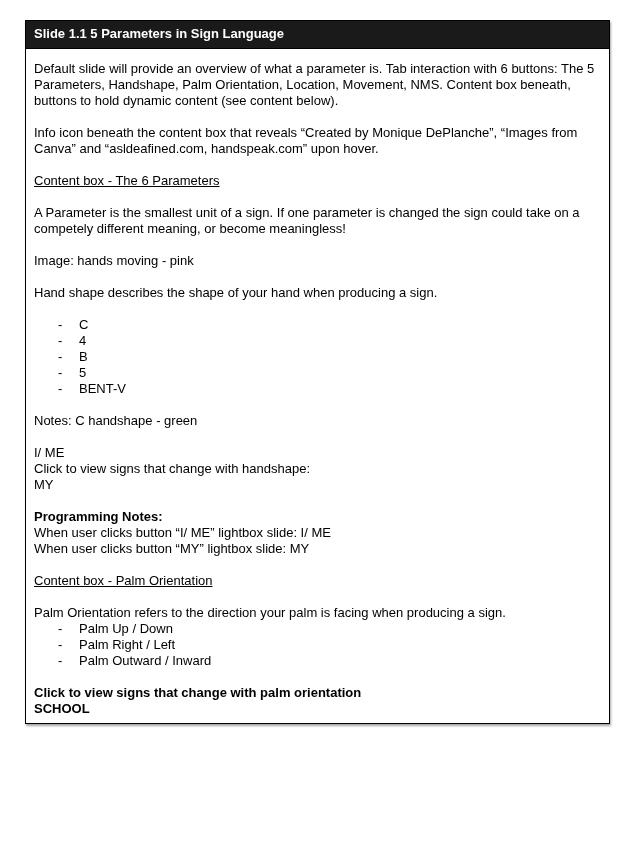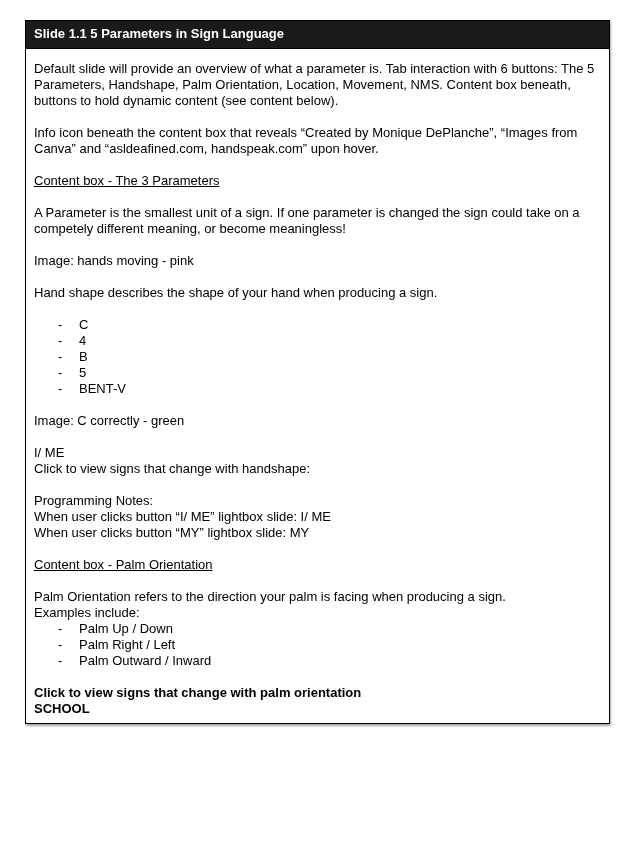--- a/index.html
+++ b/index.html
@@ -32,21 +32,21 @@
     padding: 8px 8px 6px 8px;
     font-size: 13px;
     line-height: 16px;
   }
   .doc-body p, .doc-body .block {
     margin: 4px 0 16px 0;
   }
   .doc-body .block div { margin: 0; }
   .heading { text-decoration: underline; }
   .italic { }
-  .bold { font-weight: normal; }
+  .bold { font-weight: bold; }
   .list { margin: 0 0 16px 0; }
   .no-gap { margin-bottom: 0 !important; }
   .li { display: flex; }
   .li .dash {
     display: inline-block;
     margin-left: 24px;
     width: 21px;
     flex: 0 0 21px;
   }
   .last-block { margin-bottom: 0 !important; font-weight: bold; }
@@ -57,21 +57,21 @@
 <div class="doc-table">
   <div class="title-bar">
     <span>Slide 1.1 5 Parameters in Sign Language</span>
   </div>
   <div class="doc-body">
 
     <p>Default slide will provide an overview of what a parameter is. Tab interaction with 6 buttons: The 5 Parameters, Handshape, Palm Orientation, Location, Movement, NMS. Content box beneath, buttons to hold dynamic content (see content below).</p>
 
     <p>Info icon beneath the content box that reveals “Created by Monique DePlanche”, “Images from Canva” and “asldeafined.com, handspeak.com” upon hover.</p>
 
-    <p class="heading">Content box - The 3 Parameters</p>
+    <p class="heading">Content box - The 6 Parameters</p>
 
     <p>A Parameter is the smallest unit of a sign. If one parameter is changed the sign could take on a competely different meaning, or become meaningless!</p>
 
 
     <p class="italic">Image: hands moving - pink</p>
 
 
     <p>Hand shape describes the shape of your hand when producing a sign.</p>
 
 
@@ -91,38 +91,38 @@
       <div class="li">
           <span class="dash">-</span>
           <span>5</span>
         </div>
       <div class="li">
           <span class="dash">-</span>
           <span>BENT-V</span>
         </div>
     </div>
 
-    <p class="italic">Image: C correctly - green</p>
+    <p class="italic">Notes: C handshape - green</p>
 
     <div class="block">
       <div>I/ ME</div>
       <div>Click to view signs that change with handshape:</div>
+      <div>MY</div>
     </div>
 
     <div class="block">
       <div class="bold">Programming Notes:</div>
       <div class="italic">When user clicks button “I/ ME” lightbox slide: I/ ME</div>
       <div class="italic">When user clicks button “MY” lightbox slide: MY</div>
     </div>
 
     <p class="heading">Content box - Palm Orientation</p>
 
     <div class="block no-gap">
       <div>Palm Orientation refers to the direction your palm is facing when producing a sign.</div>
-      <div>Examples include:</div>
     </div>
 
     <div class="list">
       <div class="li">
           <span class="dash">-</span>
           <span>Palm Up / Down</span>
         </div>
       <div class="li">
           <span class="dash">-</span>
           <span>Palm Right / Left</span>

